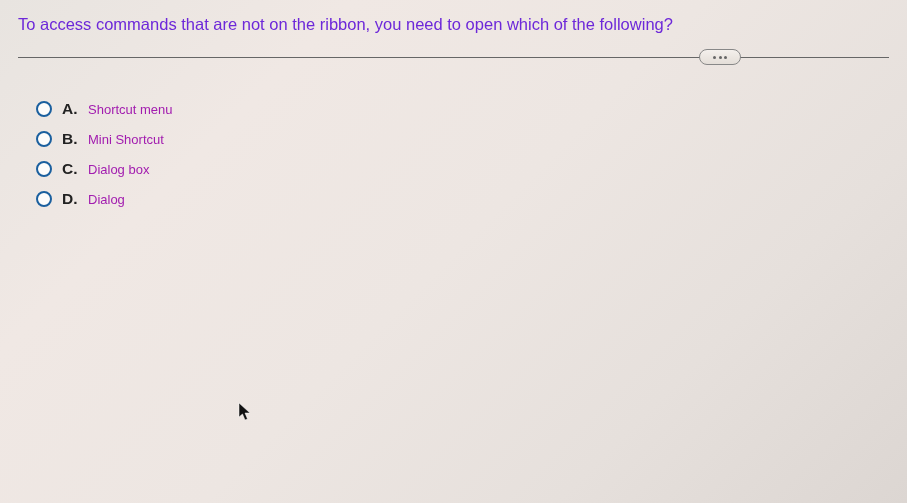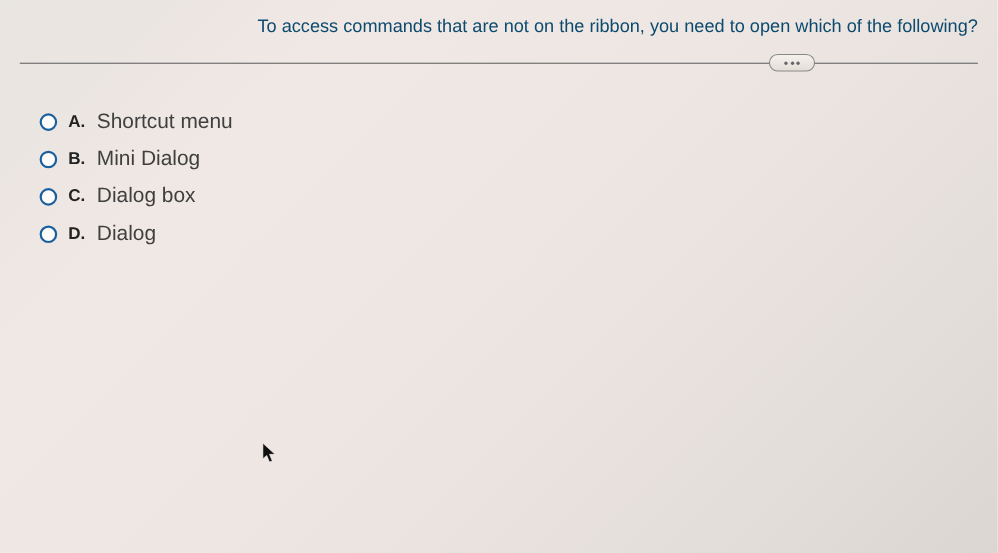--- a/index.html
+++ b/index.html
@@ -9,24 +9,23 @@
       font-family: Arial, Helvetica, sans-serif;
       background: linear-gradient(135deg, #e8e4e0 0%, #f0e8e4 25%, #ede6e2 50%, #e6e0dc 75%, #dcd6d2 100%);
       overflow: hidden;
       position: relative;
     }
     .container {
       padding: 14px 18px 0 18px;
     }
     .question {
       font-size: 16.5px;
-      color: #0c4a6e;
+      color: #6d28d9;
       margin-bottom: 22px;
       line-height: 1.3;
-      text-align: right;
     }
     .divider-wrap {
       position: relative;
       margin-bottom: 42px;
     }
     .divider {
       height: 1px;
       background: #666;
       width: 100%;
     }
@@ -71,22 +70,22 @@
       background: #fdfcfb;
       flex-shrink: 0;
     }
     .letter {
       font-weight: bold;
       font-size: 15.5px;
       color: #222;
       min-width: 16px;
     }
     .label {
-      font-size: 19px;
-      color: #404040;
+      font-size: 13px;
+      color: #a21caf;
     }
     .cursor {
       position: absolute;
       left: 238px;
       top: 402px;
       pointer-events: none;
     }
   </style>
 </head>
 <body>
@@ -105,21 +104,21 @@
 
   <div class="options">
     <div class="option-row">
       <div class="radio"></div>
       <span class="letter">A.</span>
       <span class="label">Shortcut menu</span>
     </div>
     <div class="option-row">
       <div class="radio"></div>
       <span class="letter">B.</span>
-      <span class="label">Mini Dialog</span>
+      <span class="label">Mini Shortcut</span>
     </div>
     <div class="option-row">
       <div class="radio"></div>
       <span class="letter">C.</span>
       <span class="label">Dialog box</span>
     </div>
     <div class="option-row">
       <div class="radio"></div>
       <span class="letter">D.</span>
       <span class="label">Dialog</span>

